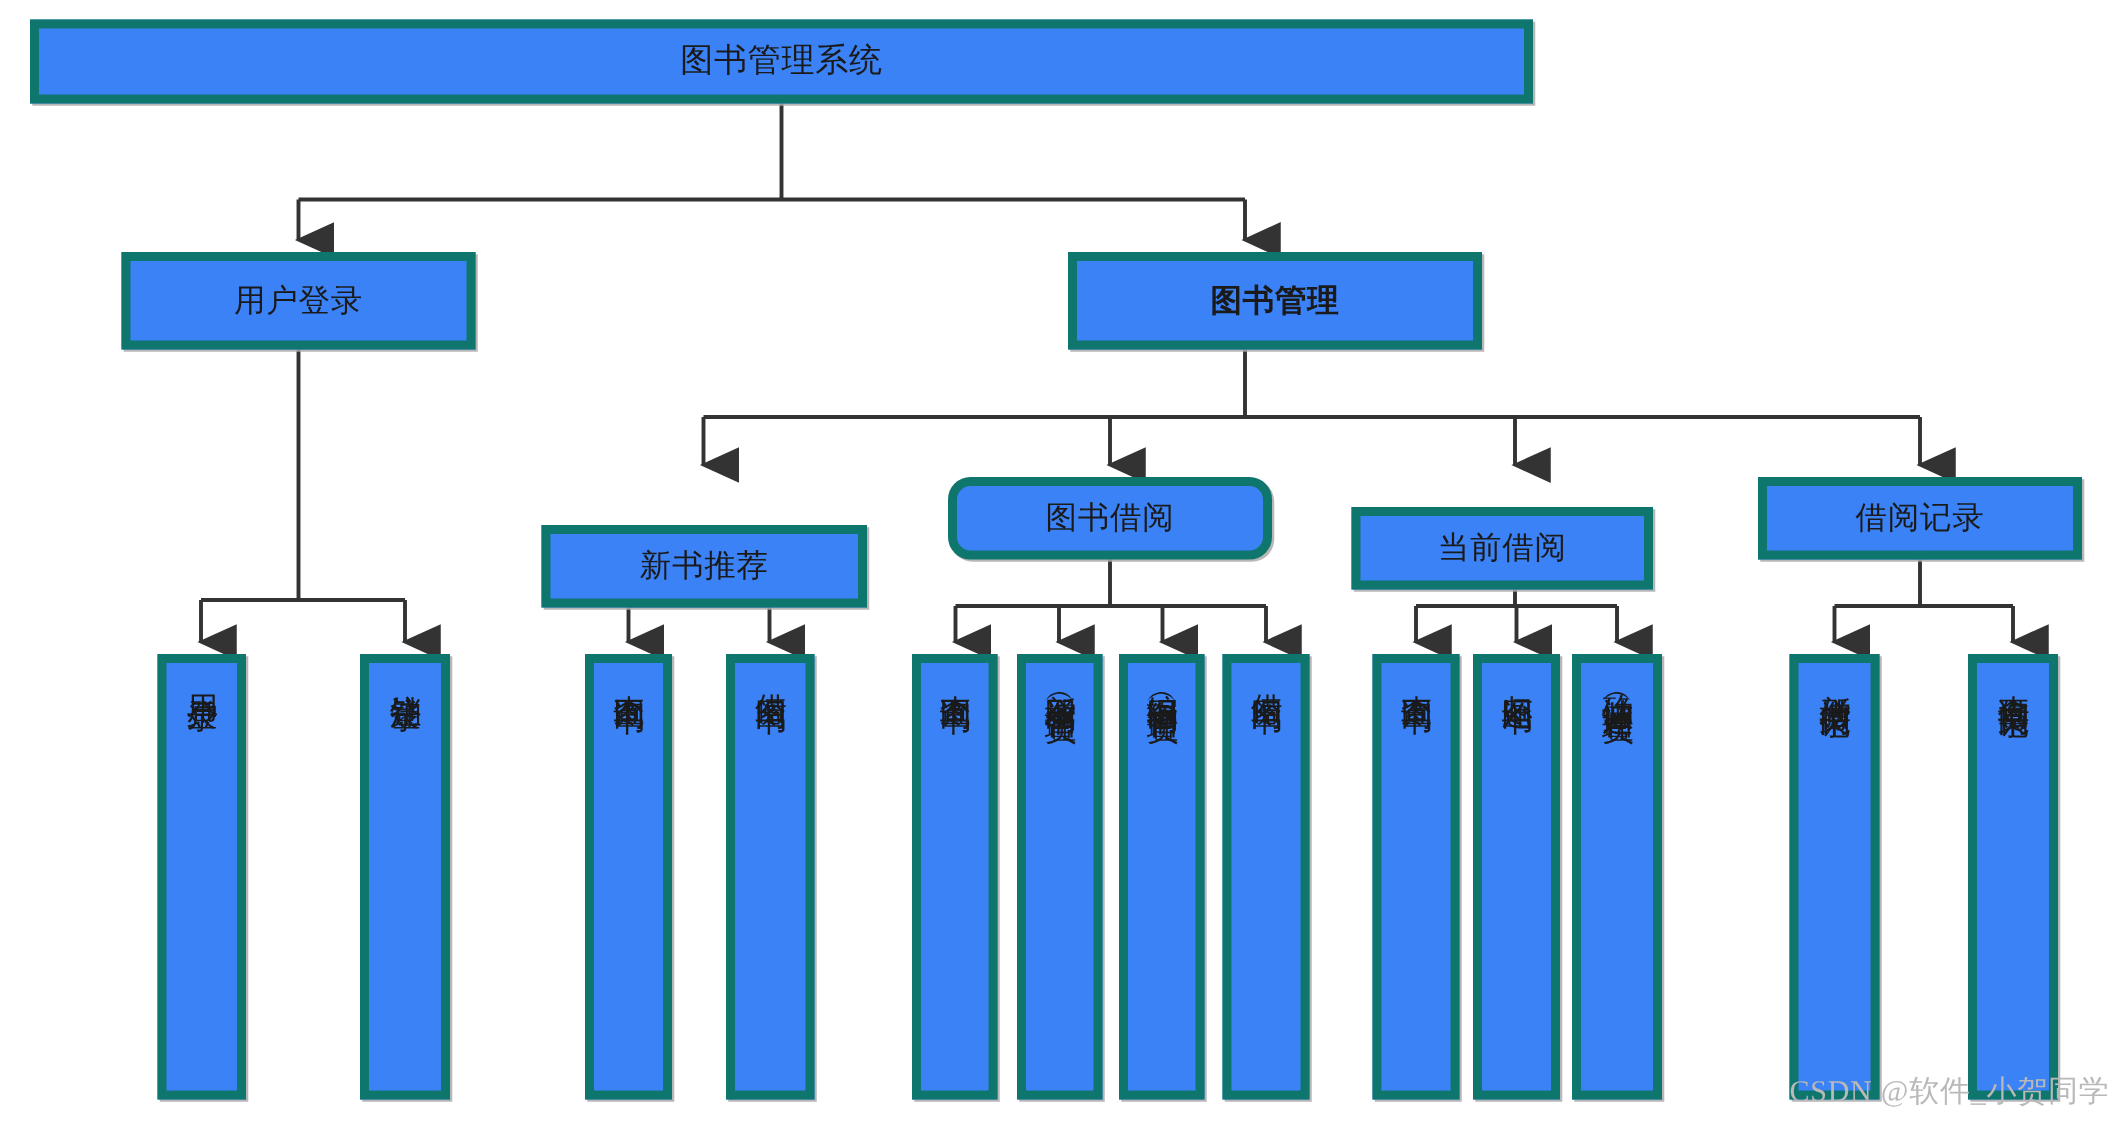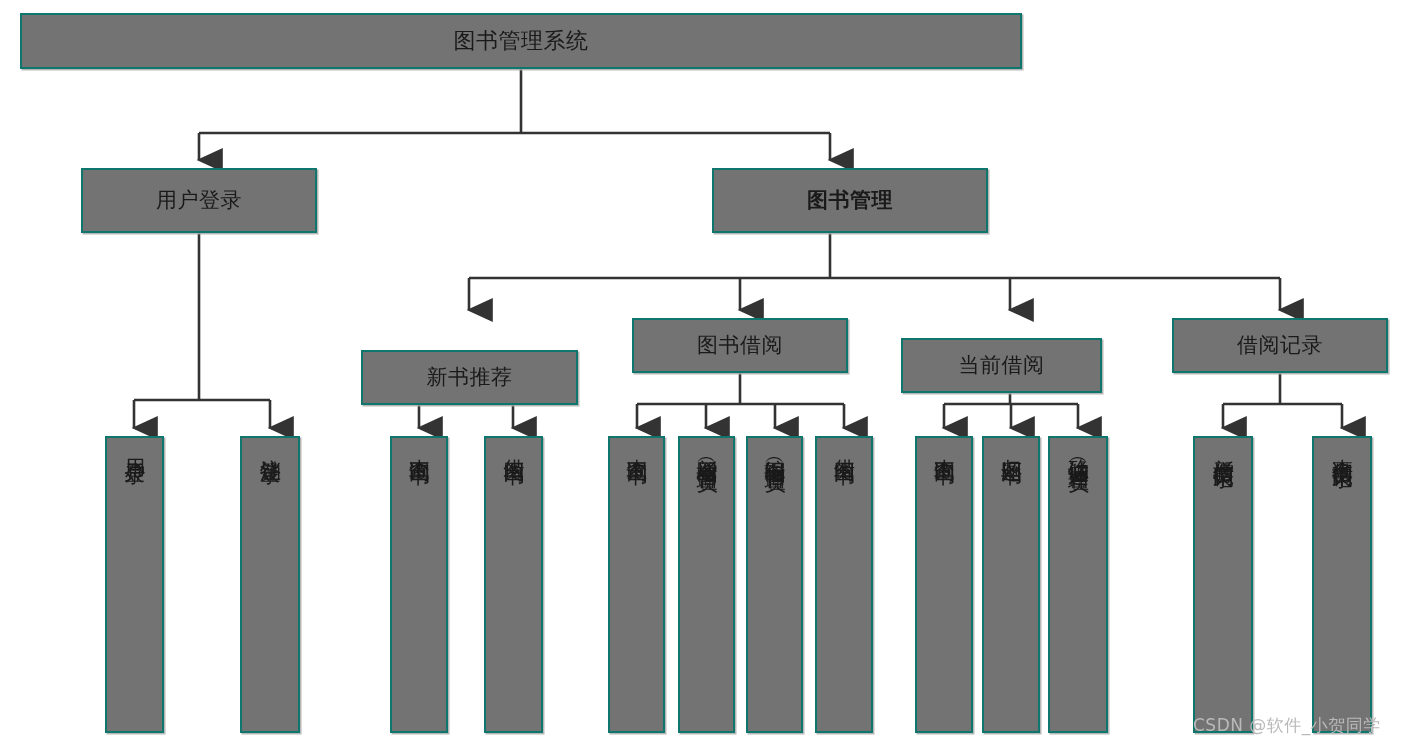--- a/index.html
+++ b/index.html
@@ -21,22 +21,22 @@
     position: absolute;
     left: 0;
     top: 0;
     width: 1405px;
     height: 747px;
     pointer-events: none;
   }
   .node {
     position: absolute;
     box-sizing: border-box;
-    background: #737373;
-    border: 2px solid #0f766e;
+    background: #3b82f6;
+    border: 6px solid #0f766e;
     display: flex;
     align-items: center;
     justify-content: center;
     box-shadow: 1.5px 1.5px 0 0 rgba(170,170,170,0.85);
   }
   .node .label {
     color: #1a1a1a;
     font-size: 20px;
     line-height: 1.18;
     text-align: center;
@@ -57,24 +57,25 @@
     letter-spacing: 2px;
     white-space: normal;
     max-height: 100%;
   }
   .node.root .label { font-size: 22px; }
   .node.l1 .label  { font-size: 21px; }
   .node.l2 .label  { font-size: 21px; }
   .watermark {
     position: absolute;
     color: #b9b9b9;
-    font-size: 17px;
+    font-size: 20px;
     letter-spacing: 0.5px;
     white-space: nowrap;
     user-select: none;
+    font-family: Liberation Serif, serif;
   }
 </style>
 </head>
 <body>
 
 <div id="canvas">
 
   <svg class="edges" viewBox="0 0 1405 747" xmlns="http://www.w3.org/2000/svg">
     <defs>
       <marker id="arrow" viewBox="0 0 12 12" refX="6" refY="10" markerWidth="11" markerHeight="11" orient="auto-start-reverse">
@@ -131,21 +132,21 @@
       </div>
       <div class="node l1" style="left: 81px; top: 168px; width: 236px; height: 65px;">
         <span class="label">用户登录</span>
       </div>
       <div class="node l1" style="left: 712px; top: 168px; width: 276px; height: 65px; font-weight: bold;">
         <span class="label">图书管理</span>
       </div>
       <div class="node l2" style="left: 361px; top: 318px; width: 217px; height: 55px; margin-top: 32px;">
         <span class="label">新书推荐</span>
       </div>
-      <div class="node l2" style="left: 632px; top: 318px; width: 216px; height: 55px;">
+      <div class="node l2" style="left: 632px; top: 318px; width: 216px; height: 55px; border-radius: 15px;">
         <span class="label">图书借阅</span>
       </div>
       <div class="node l2" style="left: 901px; top: 318px; width: 201px; height: 55px; margin-top: 20px;">
         <span class="label">当前借阅</span>
       </div>
       <div class="node l2" style="left: 1172px; top: 318px; width: 216px; height: 55px; align-items: center;">
         <span class="label">借阅记录</span>
       </div>
       <div class="node leaf vertical" style="left: 105px; top: 436px; width: 59px; height: 297px;">
         <span class="label">用户登录</span>

